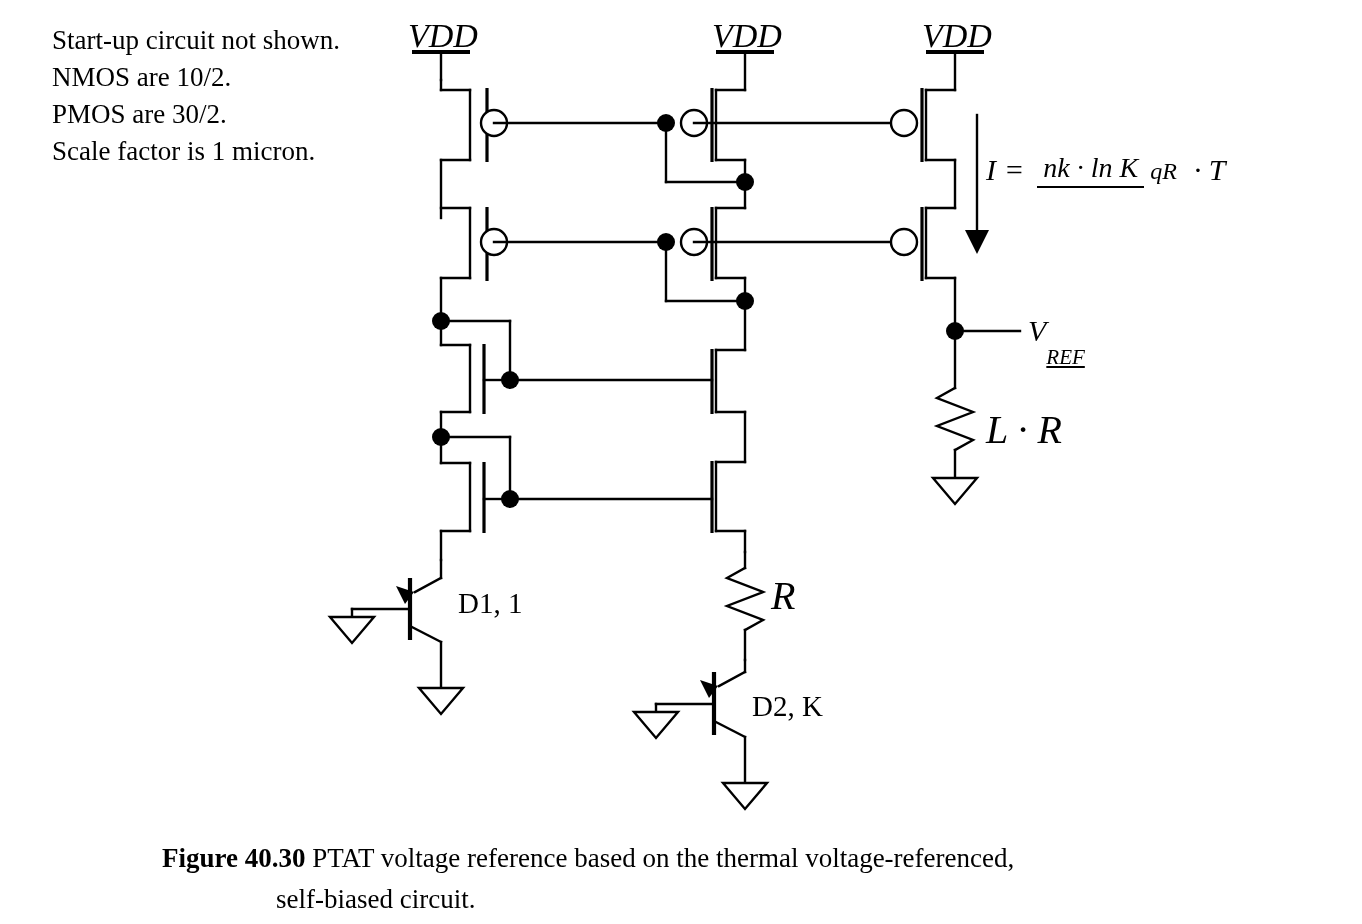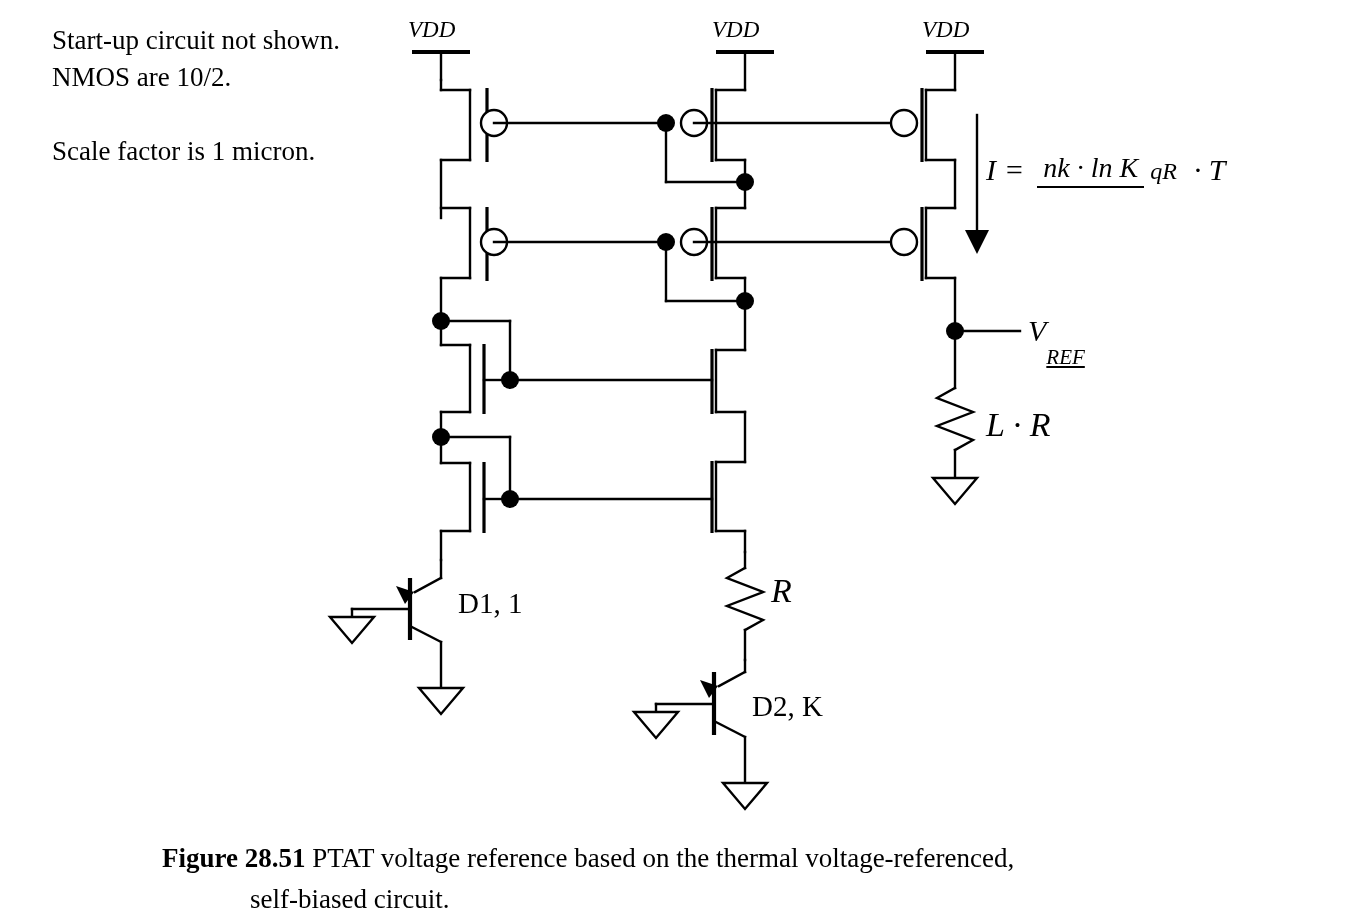--- a/index.html
+++ b/index.html
@@ -40,26 +40,26 @@
     line-height: 37px;
     color: #000;
     white-space: nowrap;
   }
   .lbl {
     position: absolute;
     color: #000;
     white-space: nowrap;
   }
   .lbl-vdd {
-    font-size: 23px;
+    font-size: 34px;
     font-style: italic;
     font-weight: 400;
   }
   .lbl-plain { font-size: 29px; }
-  .lbl-ital { font-size: 34px; font-style: italic; text-align: center; }
+  .lbl-ital { font-size: 40px; font-style: italic; text-align: center; }
   .lbl-vref { font-size: 30px; font-style: italic; }
   .lbl-vref .sub {
     font-size: 21px;
     font-style: italic;
     vertical-align: sub;
     position: relative;
     top: 16px;
     text-decoration: underline;
   }
   .eq {
@@ -88,21 +88,21 @@
     font-size: 24px;
   }
 
   .caption {
     position: absolute;
     color: #000;
     font-size: 27px;
     line-height: 41px;
   }
   .caption .figno { font-weight: bold; }
-  .caption .cap-l2 { display: block; margin-left: 88px; }
+  .caption .cap-l2 { display: block; margin-left: 114px; }
 
   .watermark {
     position: absolute;
     font-family: "DejaVu Sans", sans-serif;
     font-size: 39px;
     color: #d6d6d6;
     white-space: nowrap;
     letter-spacing: 2px;
   }
 </style>
@@ -283,20 +283,21 @@
       <line class="wire" x1="955" y1="331" x2="955" y2="388"></line>
       <polyline class="wire" points="955,388 937,398 973,412 937,426 973,440 955,450"></polyline>
       <line class="wire" x1="955" y1="450" x2="955" y2="478"></line>
       <polygon class="gndtri" points="933,478 977,478 955,504"></polygon>
     </g>
 
   </svg>
 
   <div class="note-text" style="left:52px; top:22px;">Start-up circuit not shown.</div>
   <div class="note-text" style="left:52px; top:59px;">NMOS are 10/2.</div>
+  <div class="note-text" style="left:52px; top:96px;">PMOS are 30/2.</div>
   <div class="note-text" style="left:52px; top:133px;">Scale factor is 1 micron.</div>
 
   <div class="lbl lbl-vdd" style="left:408px; top:17px;">VDD</div>
   <div class="lbl lbl-vdd" style="left:712px; top:17px;">VDD</div>
   <div class="lbl lbl-vdd" style="left:922px; top:17px;">VDD</div>
 
   <div class="eq" style="left:986px; top:152px;">
     <span>I</span>
     <span style="margin:0 8px;">=</span>
     <span class="frac">
@@ -310,19 +311,19 @@
     <span>V</span><span class="sub">REF</span>
   </div>
 
   <div class="lbl lbl-ital" style="left:986px; top:406px;">L · R</div>
   <div class="lbl lbl-ital" style="left:771px; top:572px;">R</div>
 
   <div class="lbl lbl-plain" style="left:446px; top:587px;margin-left:12px;">D1, 1</div>
   <div class="lbl lbl-plain" style="left:752px; top:690px;">D2, K</div>
 
   <div class="caption" style="left:162px; top:838px; width:1010px;">
-    <span class="figno">Figure 28.51</span>
+    <span class="figno">Figure 40.30</span>
     <span style="">PTAT voltage reference based on the thermal voltage-referenced,</span>
     <span class="cap-l2">self-biased circuit.</span>
   </div>
 
 
 </div>
 
 </body></html>

